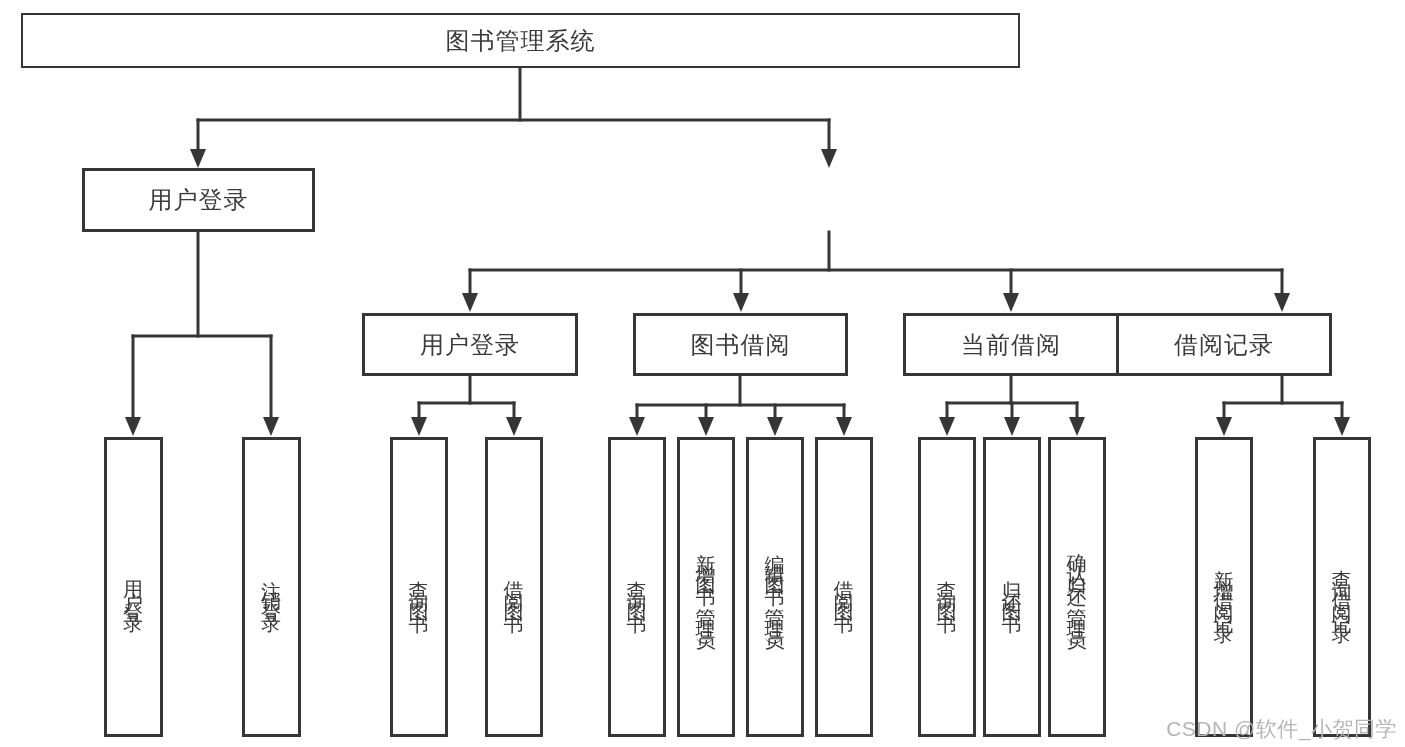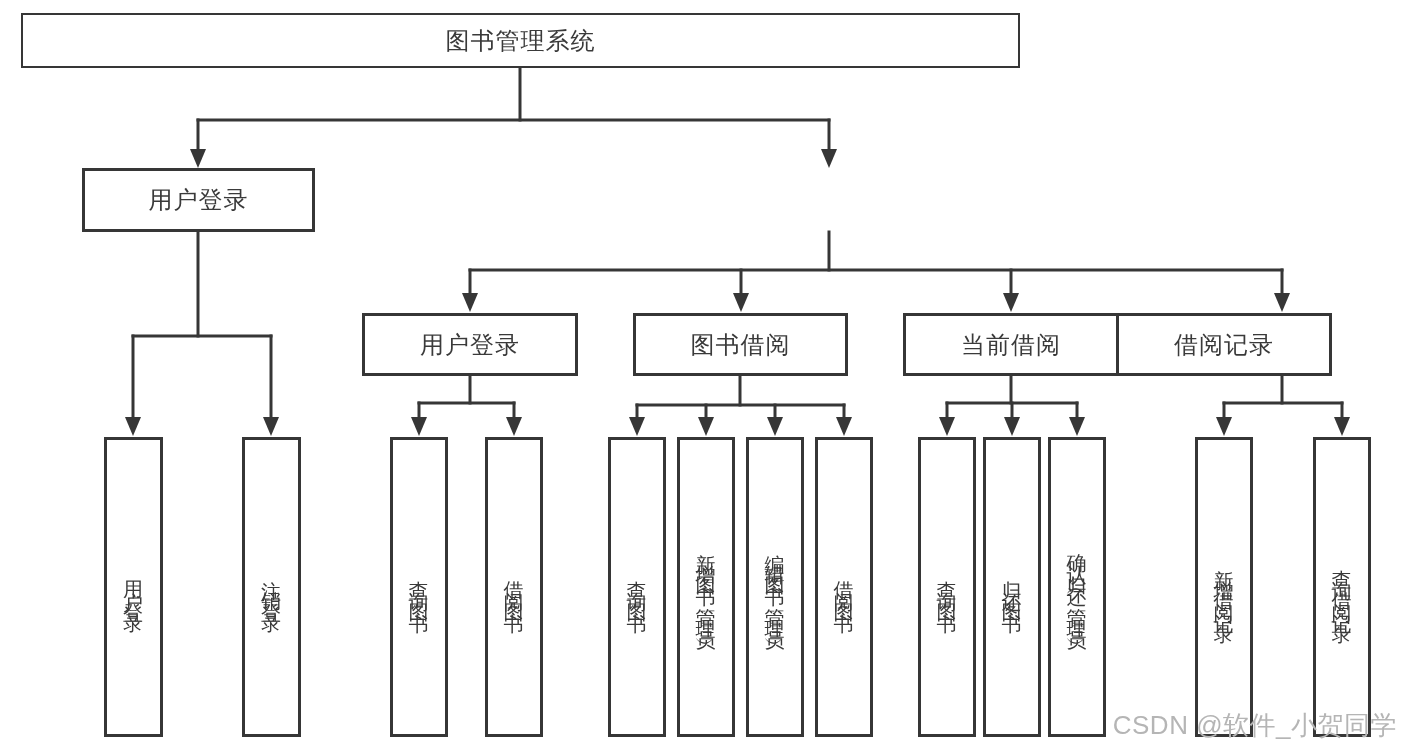--- a/index.html
+++ b/index.html
@@ -37,21 +37,21 @@
     writing-mode: vertical-lr;
     text-orientation: mixed;
     font-size: 20px;
     letter-spacing: 11px;
     line-height: 1;
   }
   .watermark {
     position: absolute;
     right: 8px;
     bottom: 4px;
-    font-size: 26px;
+    font-size: 21px;
     color: #b5b5b5;
     letter-spacing: 0.5px;
     white-space: nowrap;
   }
 </style>
 </head>
 <body>
 
 <div class="stage">
 

